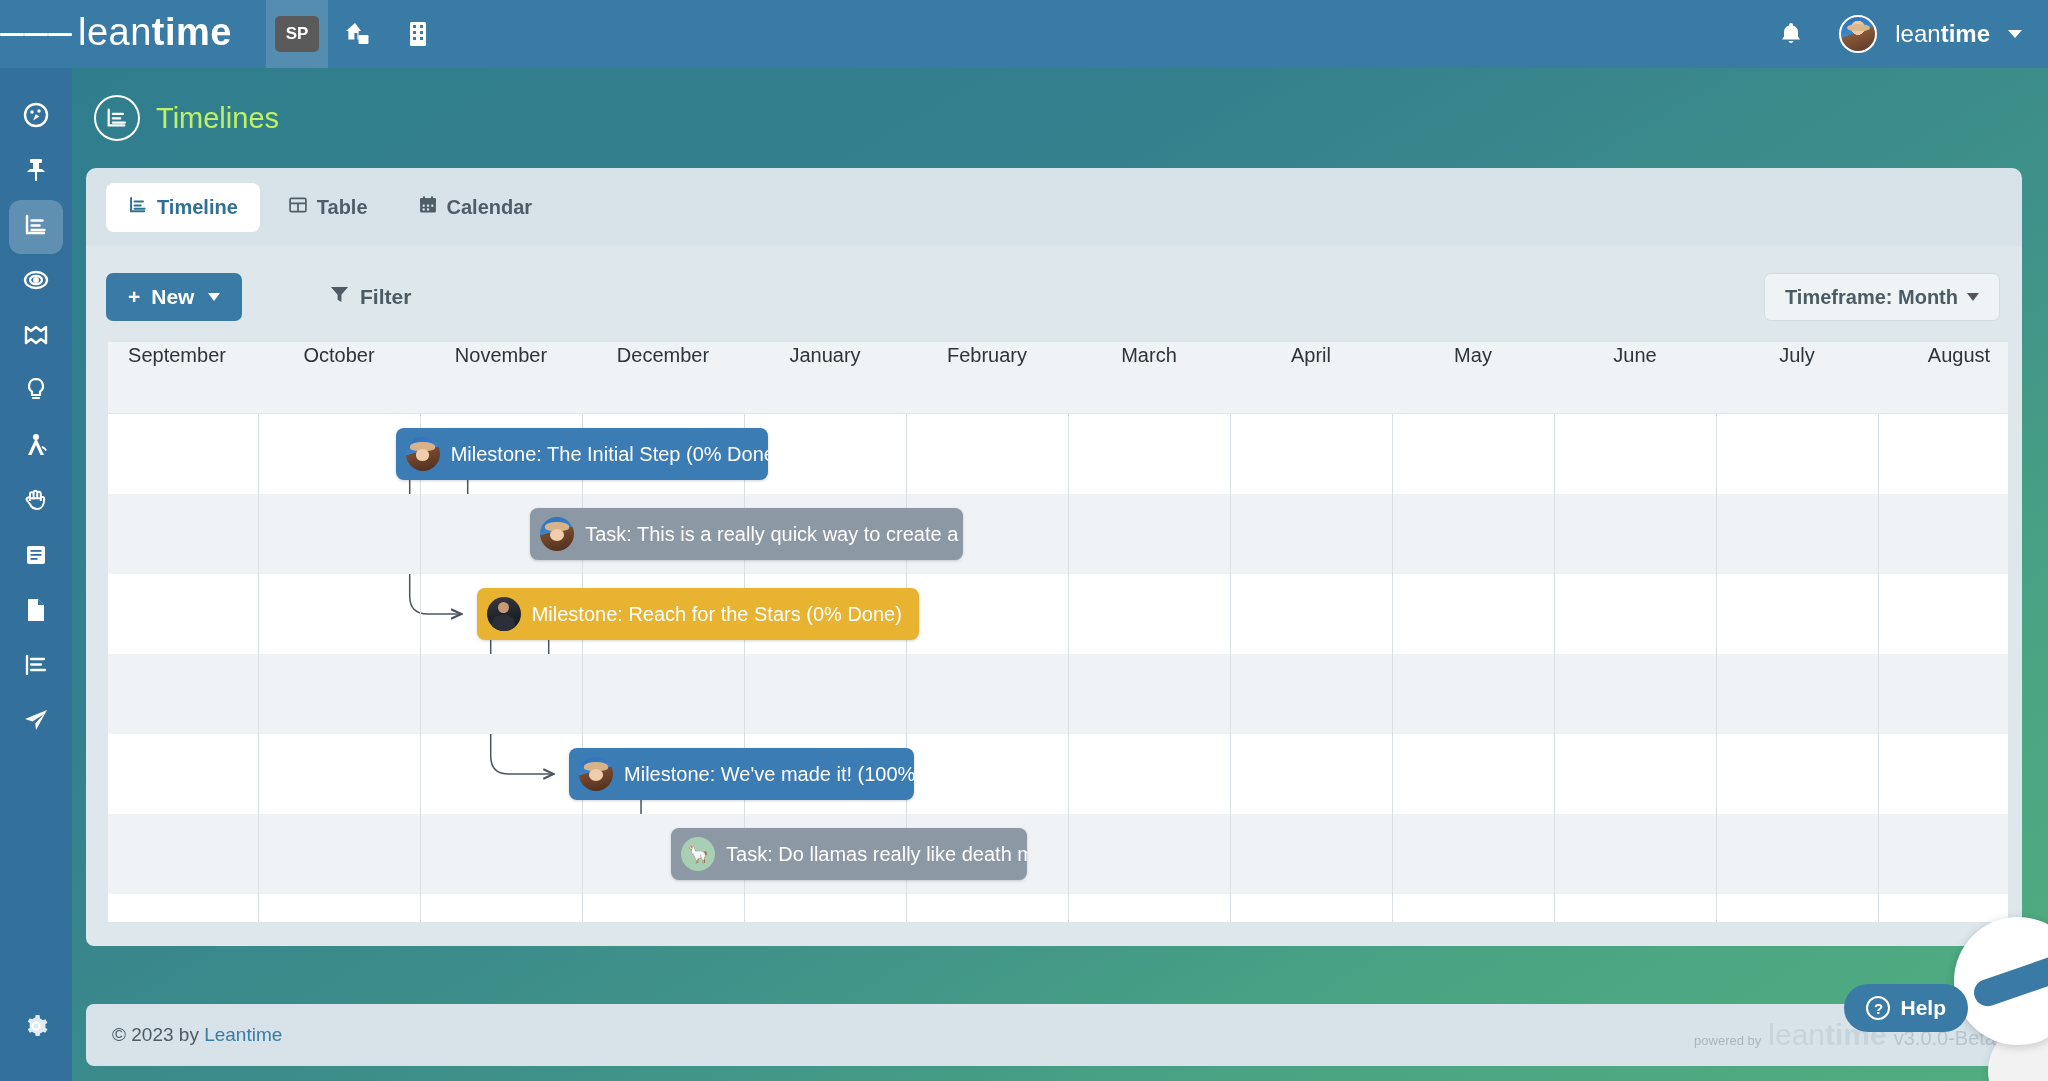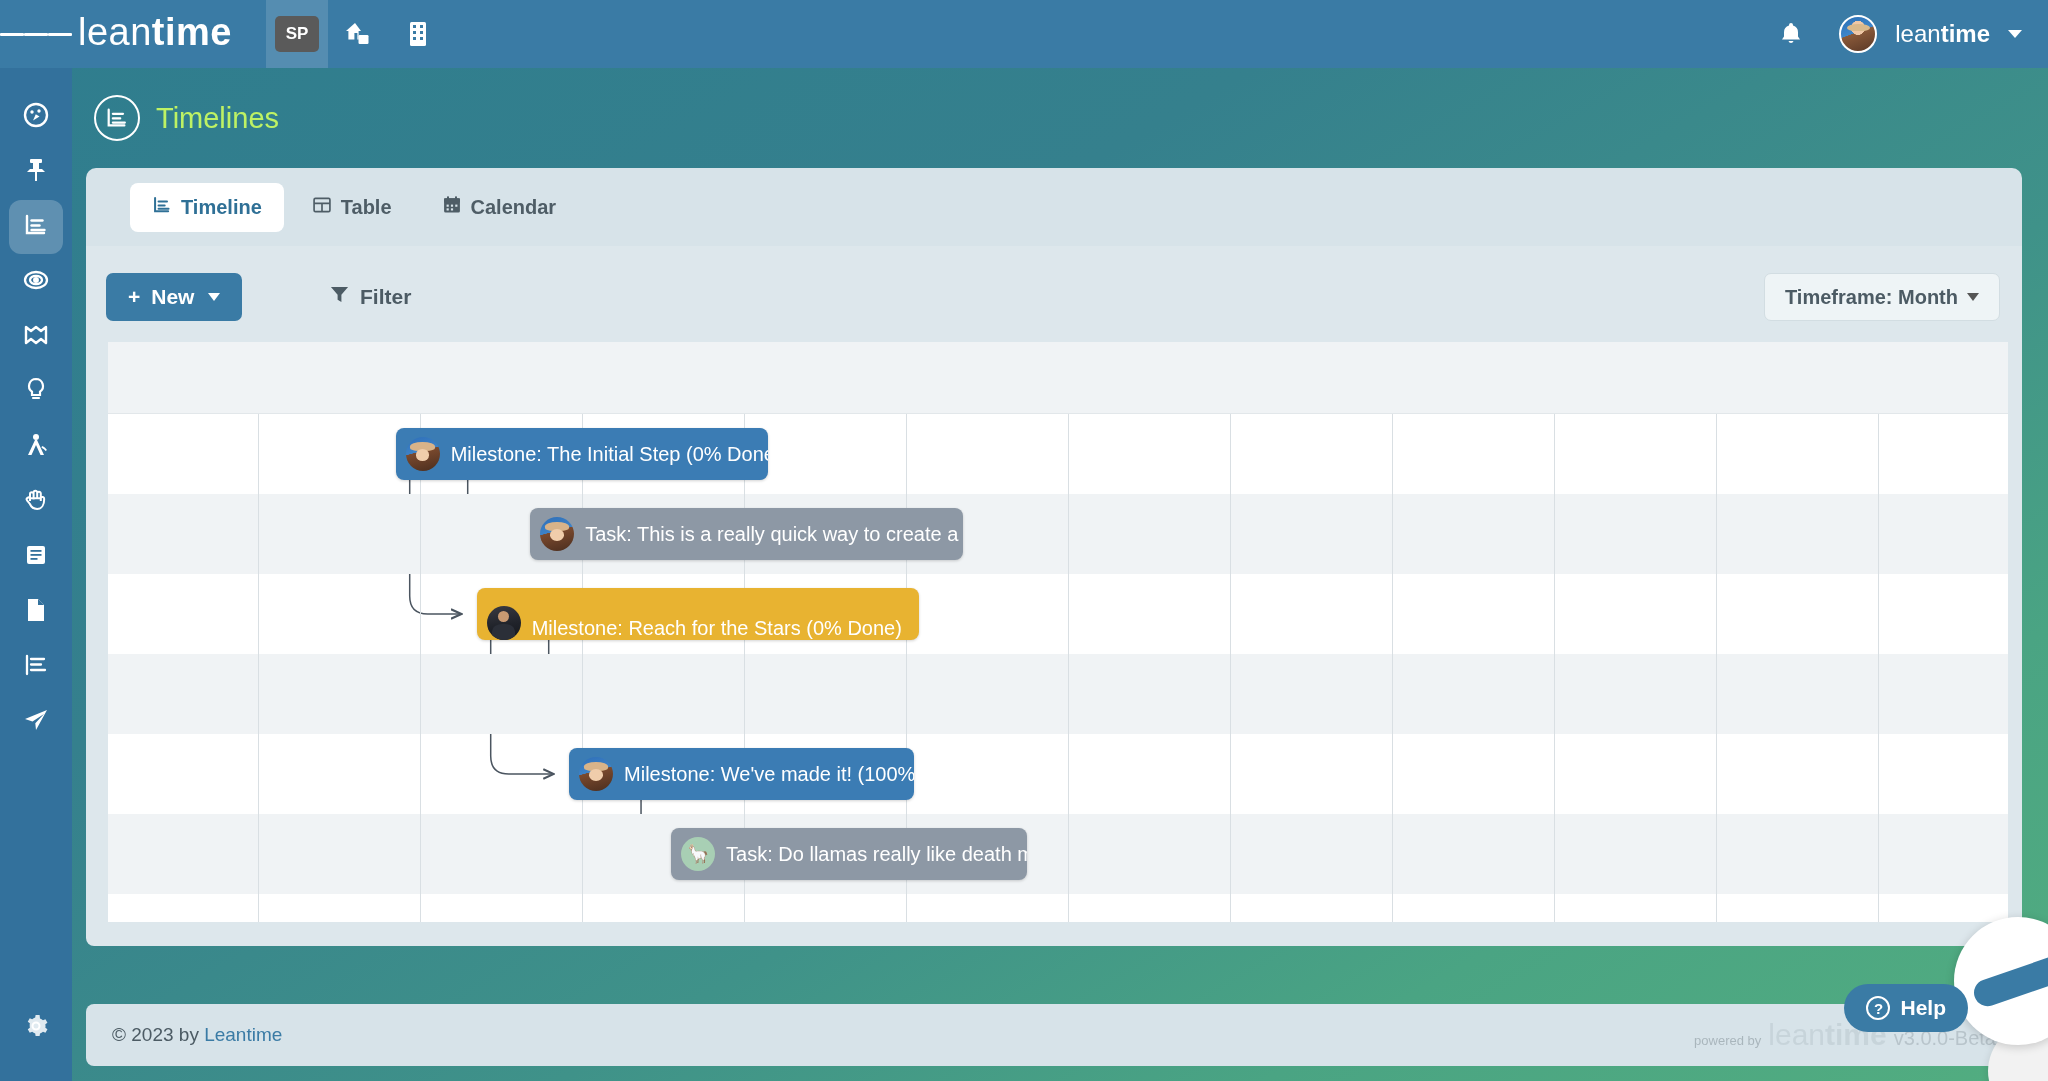--- a/index.html
+++ b/index.html
@@ -74,21 +74,21 @@
   }
   .ph-ring {
     width: 46px; height: 46px; border-radius: 50%; border: 2.5px solid #fff;
     display: flex; align-items: center; justify-content: center; color: #fff; margin-right: 16px;
   }
   .ph-title { color: #bef264; font-size: 29px; font-weight: 400; }
 
   
   .card {
     position: absolute; left: 86px; top: 168px; width: 1936px; height: 78px;
-    background: #d7e3e9; border-radius: 10px 10px 0 0; z-index: 8; padding-left: 24px;
+    background: #d7e3e9; border-radius: 10px 10px 0 0; z-index: 8;
   }
   .tabs { display: flex; align-items: center; height: 78px; padding-left: 20px; gap: 6px; }
   .tab {
     display: flex; align-items: center; gap: 9px;
     padding: 12px 22px; border-radius: 8px; font-size: 20px; font-weight: 600;
     color: #4e5d66; cursor: pointer;
   }
   .tab.active { background: #fff; color: #2f7096; }
 
   .panel {
@@ -460,20 +460,34 @@
       <span>Filter</span>
     </button>
     <button class="btn-timeframe">
       <span>Timeframe: Month</span>
       <span class="dd"></span>
     </button>
   </div>
 
   <div class="gantt">
     <div class="g-head">
+      <div class="g-months" id="g-months">
+          <div class="g-month" style="left: -12px; width: 162px;">September</div>
+          <div class="g-month" style="left: 150px; width: 162px;">October</div>
+          <div class="g-month" style="left: 312px; width: 162px;">November</div>
+          <div class="g-month" style="left: 474px; width: 162px;">December</div>
+          <div class="g-month" style="left: 636px; width: 162px;">January</div>
+          <div class="g-month" style="left: 798px; width: 162px;">February</div>
+          <div class="g-month" style="left: 960px; width: 162px;">March</div>
+          <div class="g-month" style="left: 1122px; width: 162px;">April</div>
+          <div class="g-month" style="left: 1284px; width: 162px;">May</div>
+          <div class="g-month" style="left: 1446px; width: 162px;">June</div>
+          <div class="g-month" style="left: 1608px; width: 162px;">July</div>
+          <div class="g-month" style="left: 1770px; width: 162px;">August</div>
+        </div>
     </div>
     <div class="g-body" id="g-body">
       <svg class="conn" id="g-conn">
         <defs>
           <marker id="arw" markerWidth="8" markerHeight="8" refX="6.5" refY="4" orient="auto">
             <path d="M0 0.8 L7 4 L0 7.2" fill="none" stroke="#4b5560" stroke-width="1.4"></path>
           </marker>
         </defs>
       <path d="M301.7 66 L301.7 182 Q301.7 200 319.7 200 L352.7 200" fill="none" stroke="#4b5560" stroke-width="1.5" marker-end="url(#arw)"></path>
           <path d="M359.7 66 L359.7 102 Q359.7 120 377.7 120 L406.16 120" fill="none" stroke="#4b5560" stroke-width="1.5" marker-end="url(#arw)"></path>
@@ -499,21 +513,21 @@
         <div class="g-col" style="left: 1608px;"></div>
         <div class="g-col" style="left: 1770px;"></div>
         <div class="bar bar-blue" style="left: 287.7px; width: 372.6px; top: 14px;">
           <span class="av woman"></span>
           <span>Milestone: The Initial Step (0% Done)</span>
         </div>
         <div class="bar bar-gray" style="left: 422.16px; width: 432.54px; top: 94px;">
           <span class="av woman"></span>
           <span>Task: This is a really quick way to create a task</span>
         </div>
-        <div class="bar bar-yellow" style="left: 368.7px; width: 442.26px; top: 174px; align-items: flex-end;">
+        <div class="bar bar-yellow" style="left: 368.7px; width: 442.26px; top: 174px;">
           <span class="av man"></span>
           <span>Milestone: Reach for the Stars (0% Done)</span>
         </div>
         <div class="bar bar-blue" style="left: 461.04px; width: 345.06px; top: 334px;">
           <span class="av woman"></span>
           <span>Milestone: We've made it! (100% Done)</span>
         </div>
         <div class="bar bar-gray" style="left: 563.1px; width: 356.4px; top: 414px;">
           <span class="av llama">🦙</span>
           <span>Task: Do llamas really like death metal?</span>

